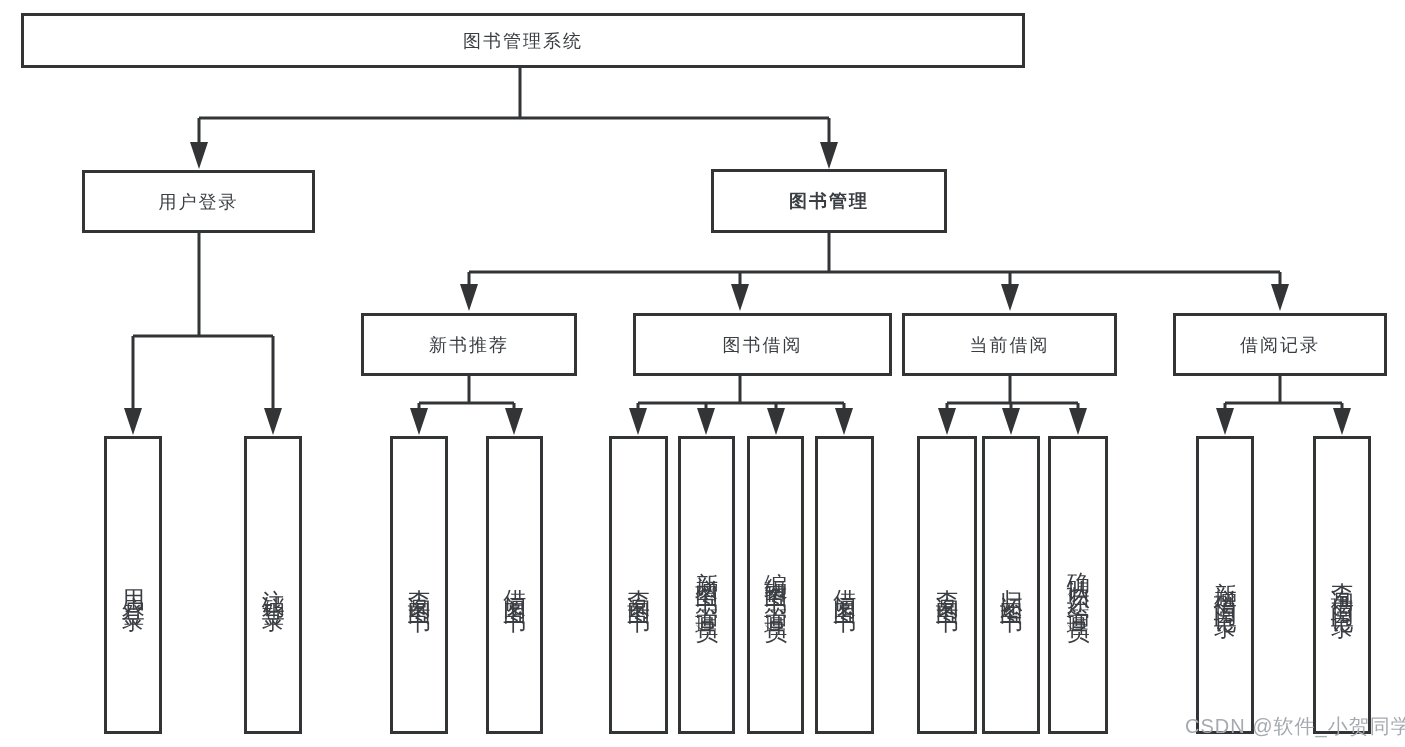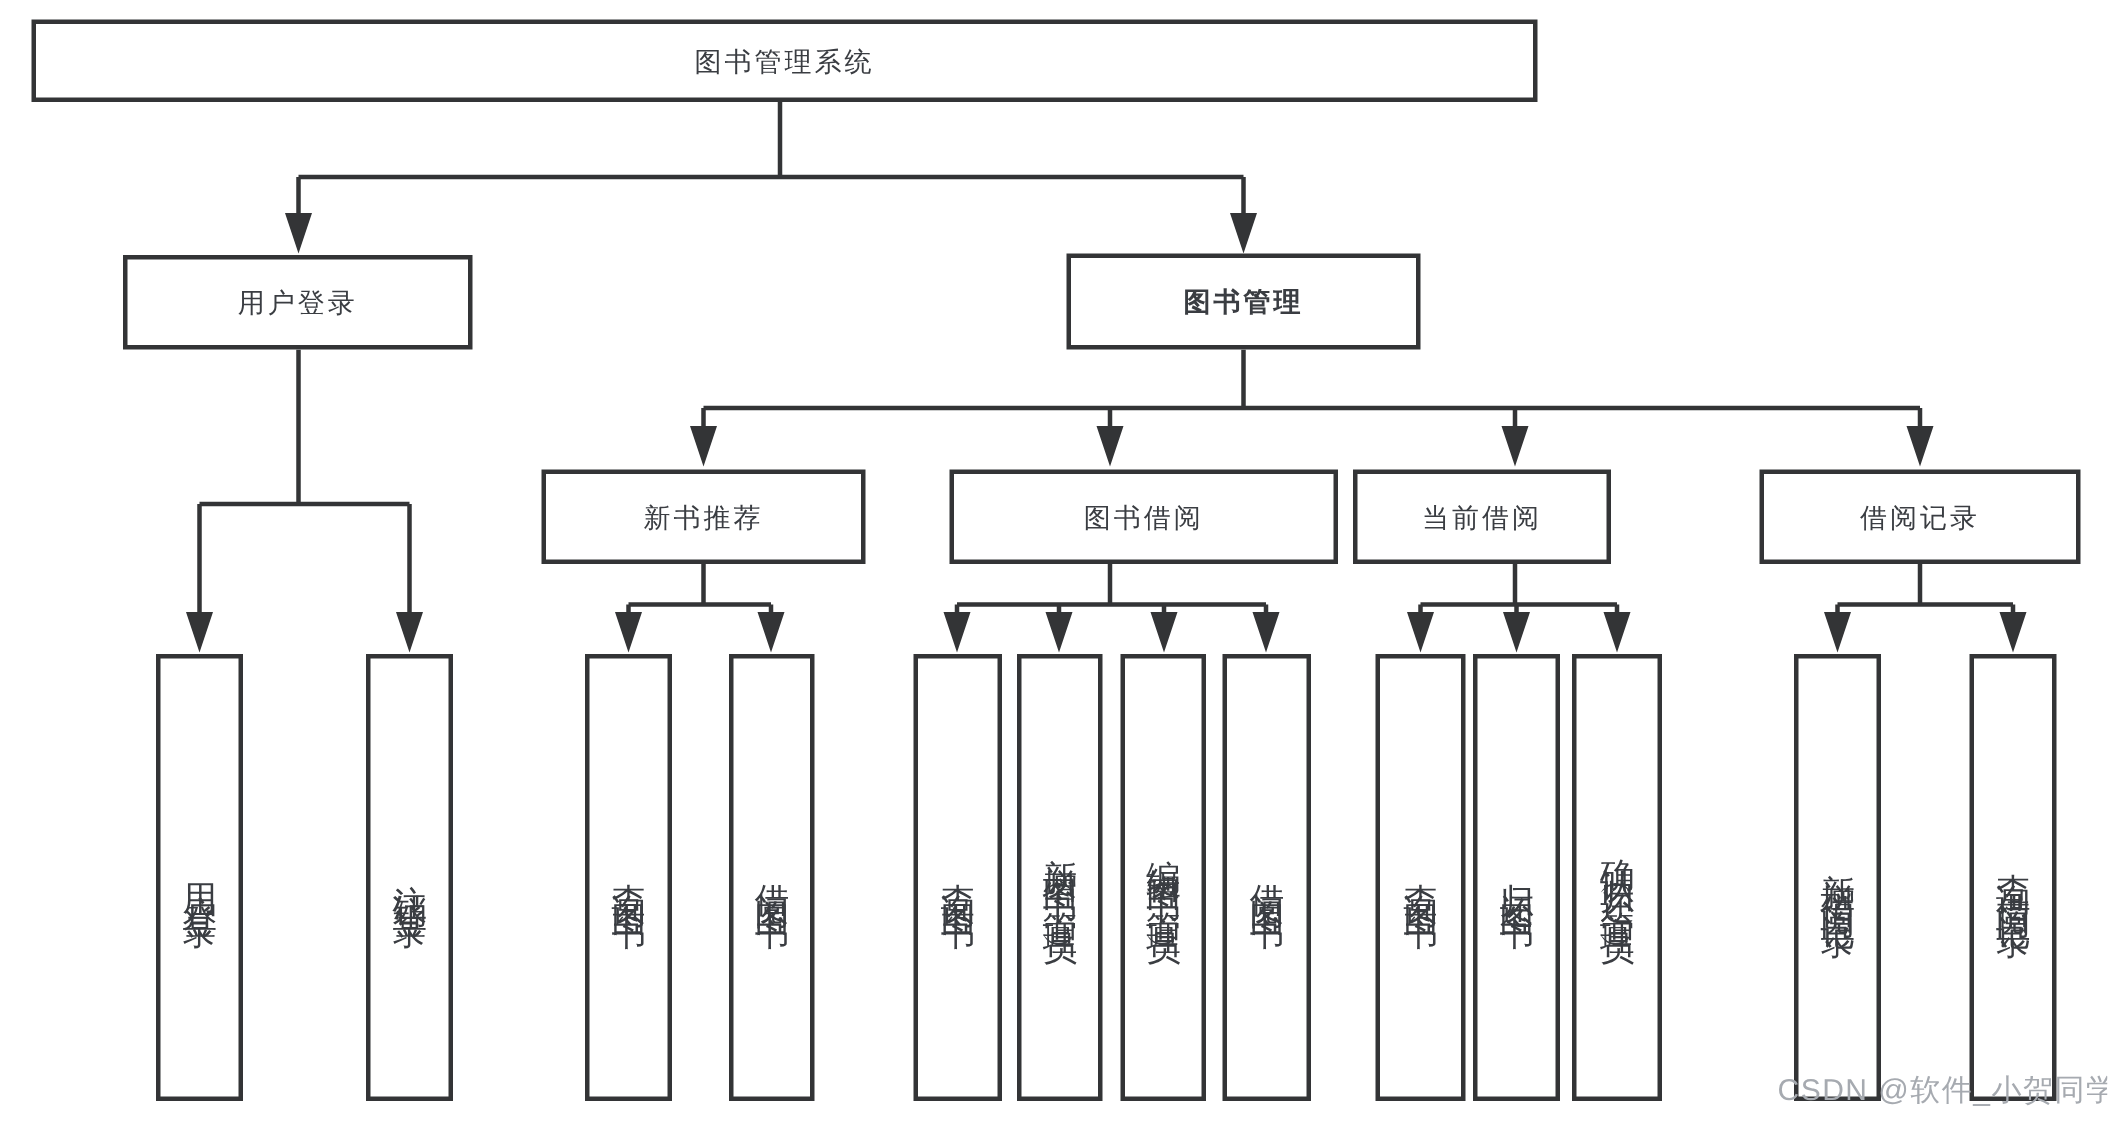--- a/index.html
+++ b/index.html
@@ -78,21 +78,21 @@
   <div class="node h" style="left:711px; top:169px; width:236px; height:64px;font-weight:bold;">
     <span>图书管理</span>
   </div>
 
   <div class="node h" style="left:361px; top:313px; width:216px; height:63px;">
     <span>新书推荐</span>
   </div>
   <div class="node h" style="left:633px; top:313px; width:259px; height:63px;">
     <span>图书借阅</span>
   </div>
-  <div class="node h" style="left:902px; top:313px; width:172px; height:63px;">
+  <div class="node h" style="left:902px; top:313px; width:215px; height:63px;">
     <span>当前借阅</span>
   </div>
   <div class="node h" style="left:1173px; top:313px; width:214px; height:63px;">
     <span>借阅记录</span>
   </div>
 
   <div class="node leaf" style="left:104px; width:58px;">
     <span class="vtext">用户登录</span>
   </div>
   <div class="node leaf" style="left:244px; width:58px;">

